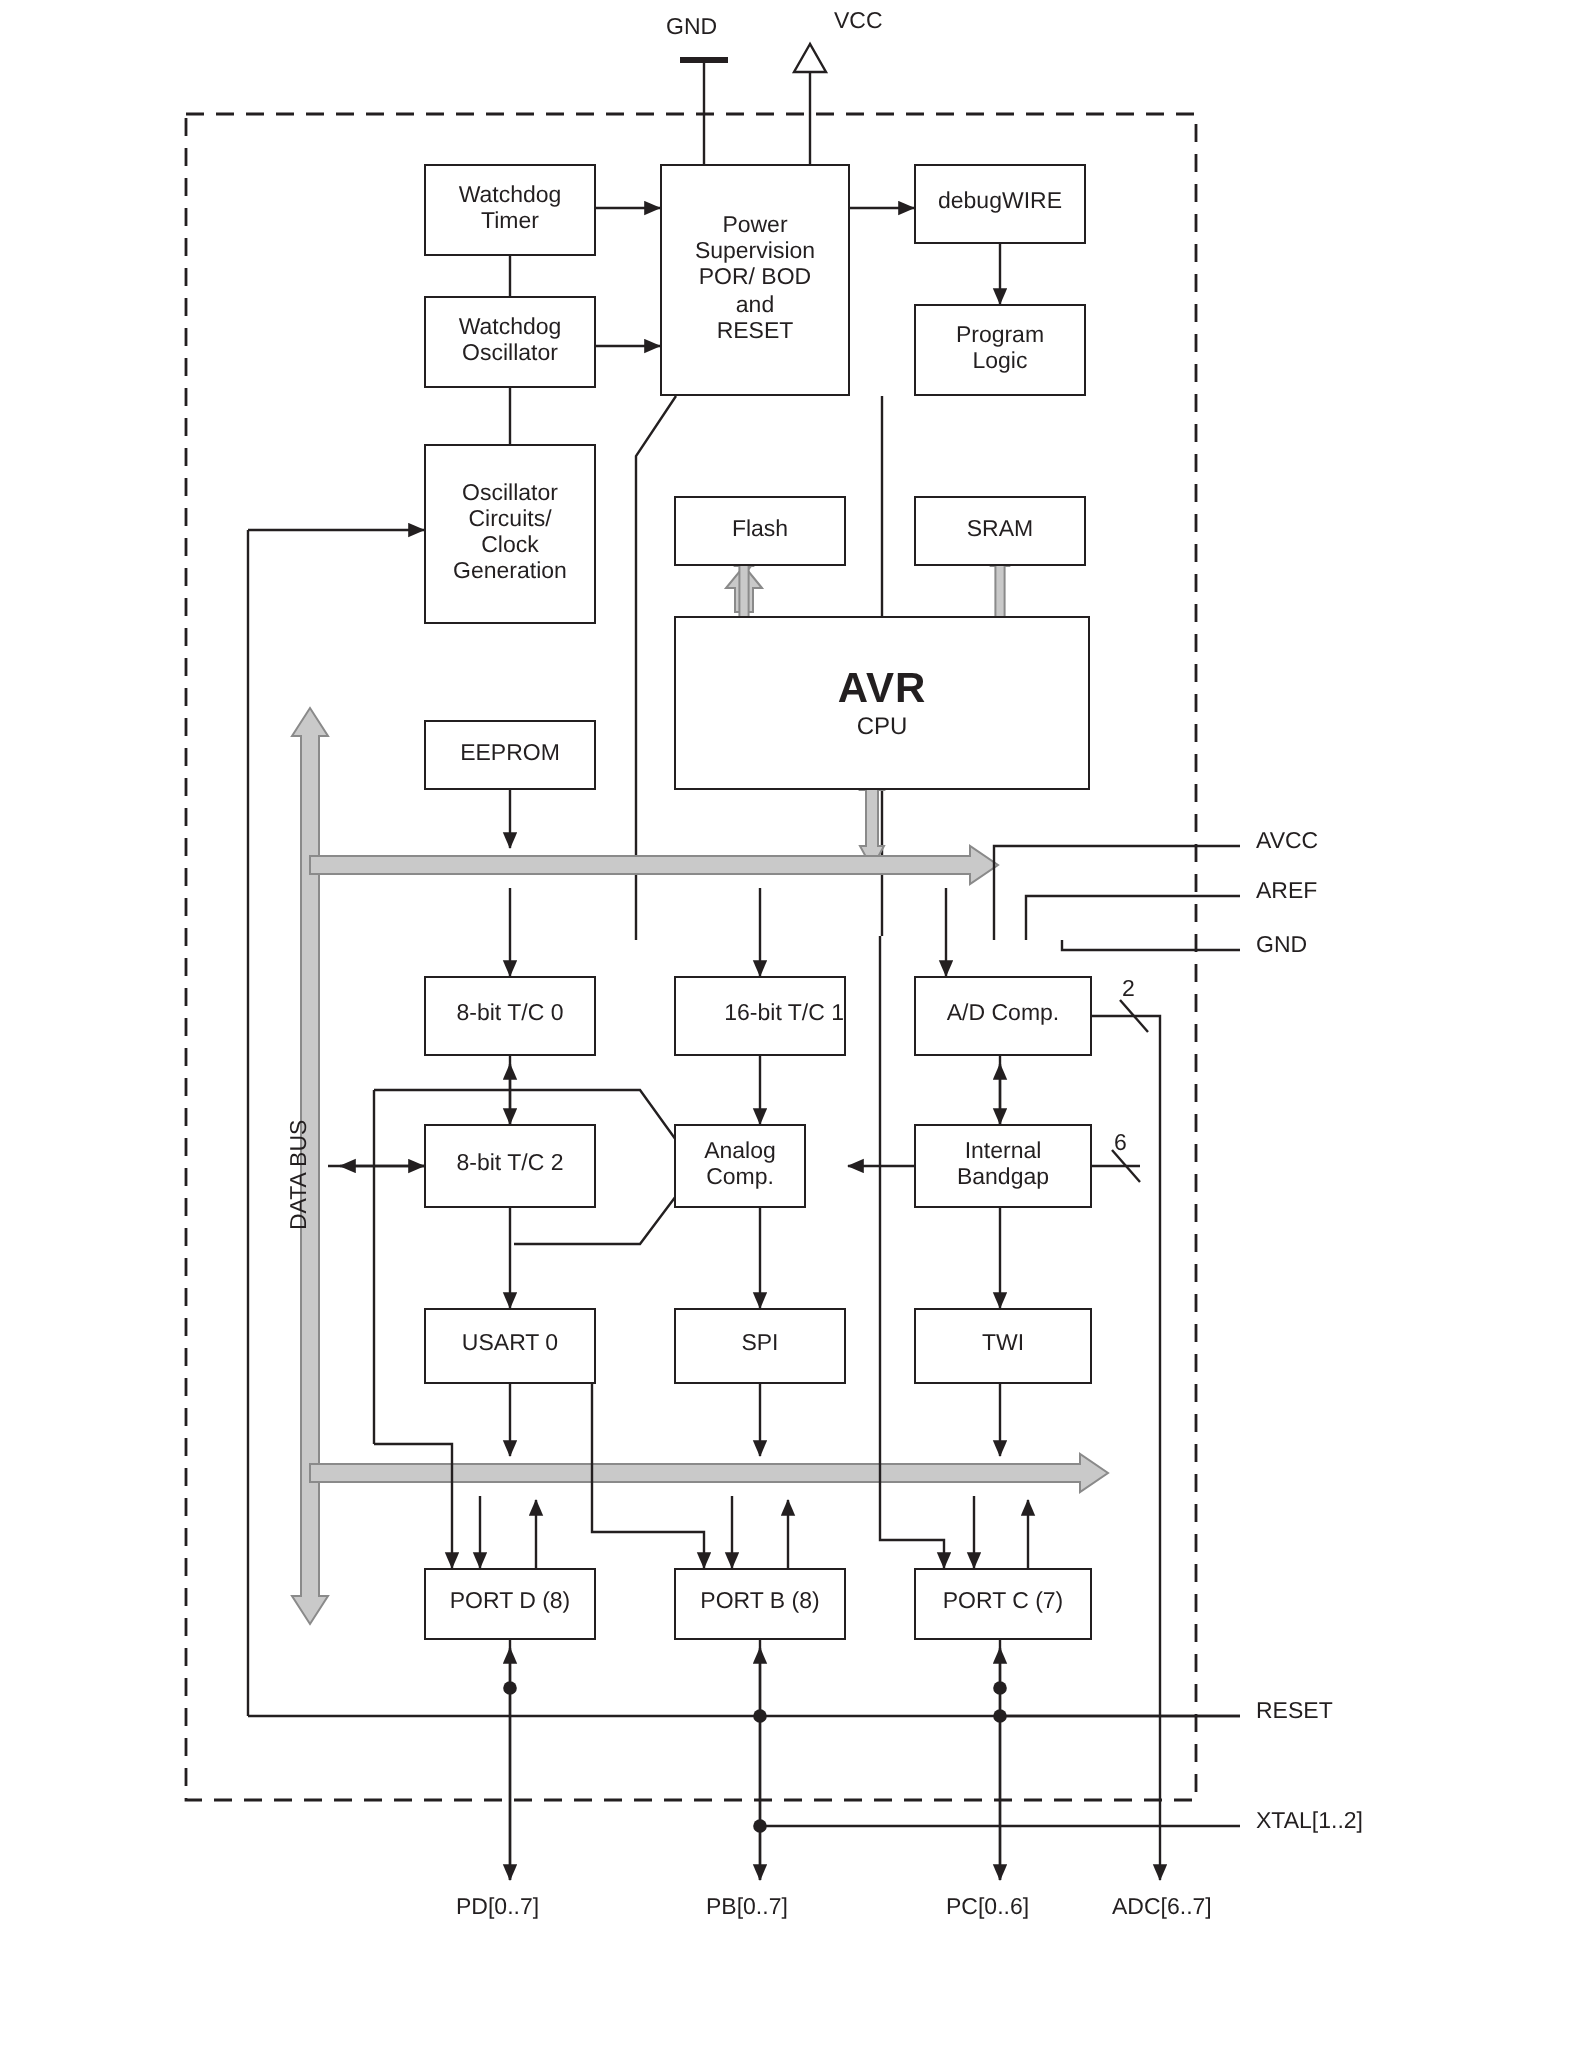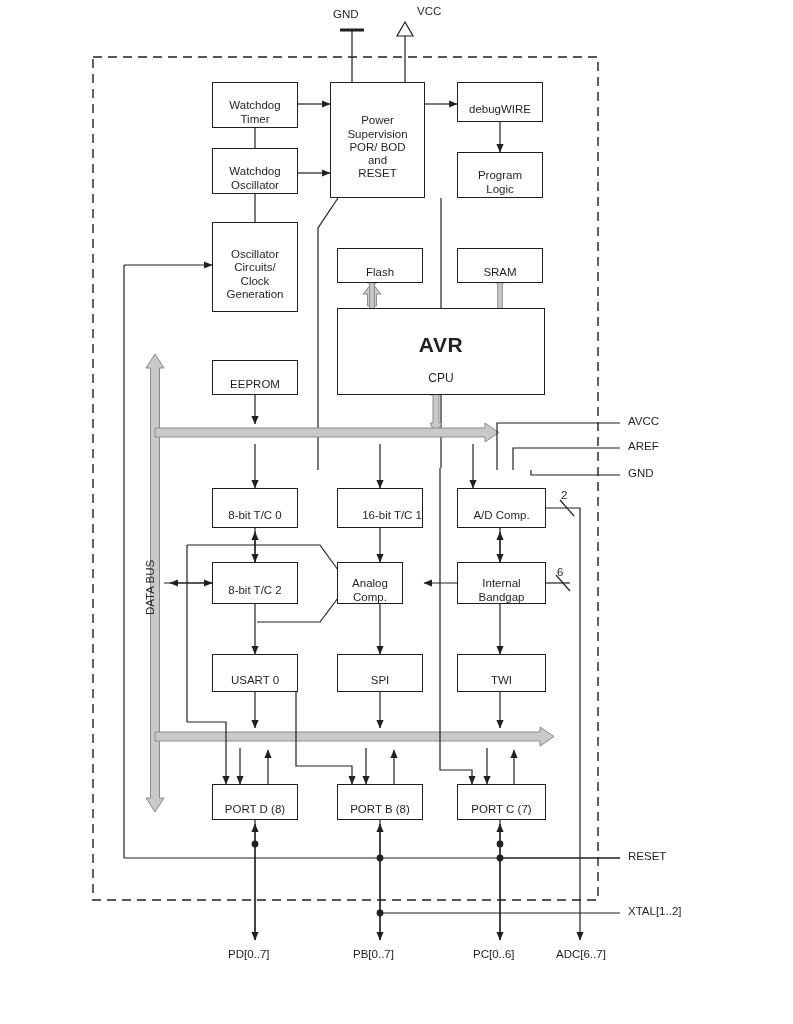--- a/index.html
+++ b/index.html
@@ -1,19 +1,19 @@
 <!DOCTYPE html>
 <html><head>
 <meta charset="utf-8">
 <style>
   html,body{margin:0;padding:0;background:#ffffff;}
   body{width:793px;height:1024px;font-family:"Liberation Sans",sans-serif;}
   #stage{position:relative;width:793px;height:1024px;overflow:hidden;background:#fff;}
   .box{position:absolute;border:1px solid #231f20;background:#fff;display:flex;align-items:center;justify-content:center;text-align:center;font-size:11.5px;color:#231f20;line-height:1.15;box-sizing:border-box;}
-  .box span{display:block;margin-top:15px;}
+  .box span{display:block;}
   .lbl{position:absolute;font-size:11.5px;color:#231f20;white-space:nowrap;}
   svg{position:absolute;left:0;top:0;width:793px;height:1024px;overflow:visible;}
   .cpu{font-size:12px;}
   .cpu b{font-size:21px;font-weight:bold;letter-spacing:.5px;}
   .vert{position:absolute;font-size:11.5px;color:#231f20;transform:rotate(-90deg);transform-origin:left top;white-space:nowrap;}
 </style>
 </head>
 <body>
 
 <div id="stage">

